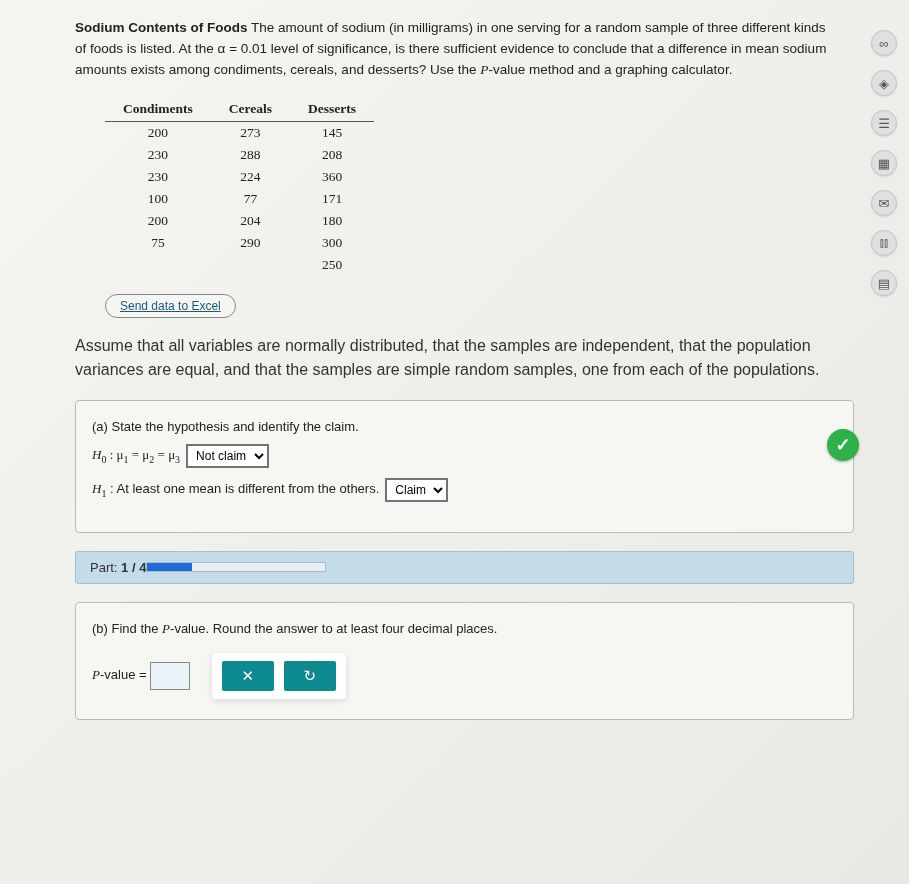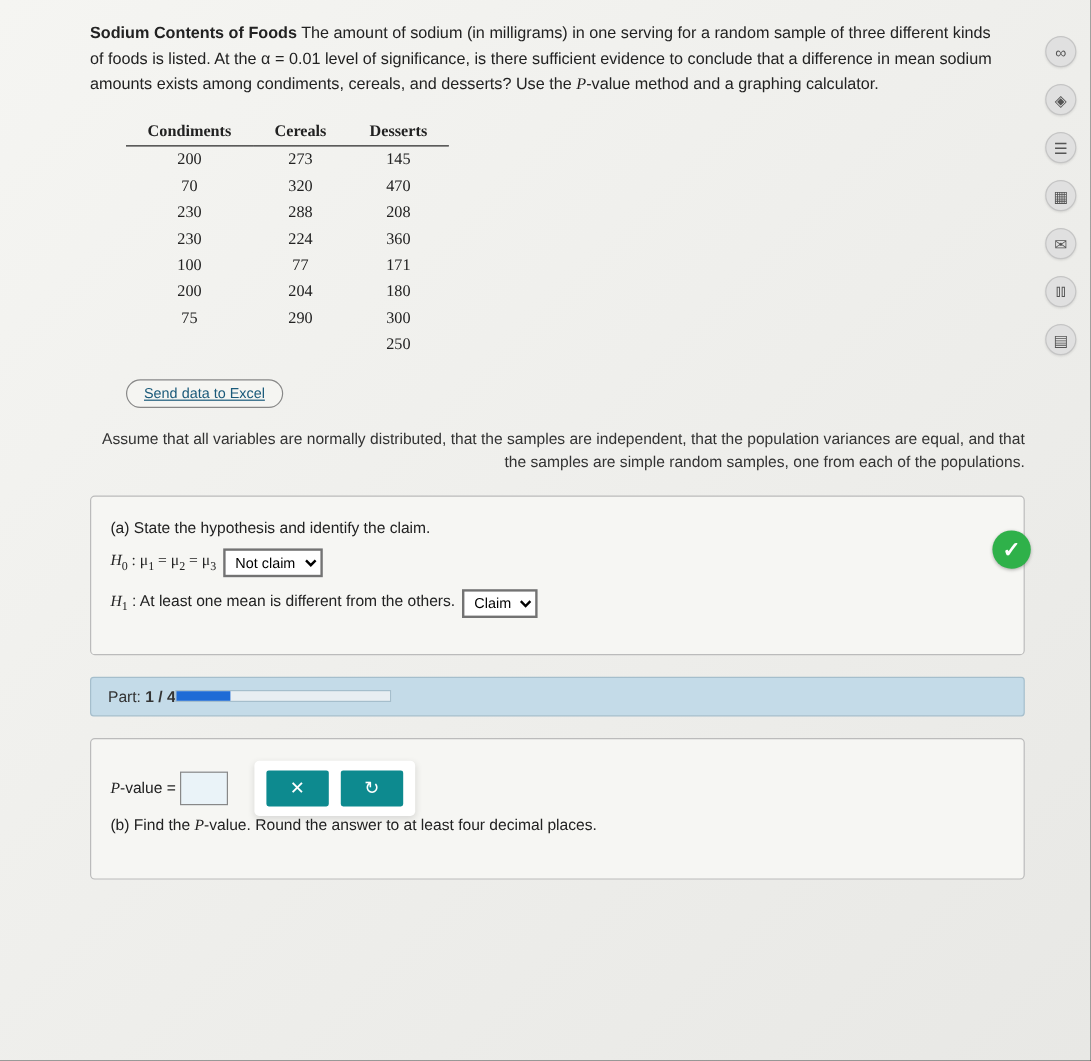--- a/index.html
+++ b/index.html
@@ -75,25 +75,24 @@
     padding: 4px 14px;
     font-size: 12px;
     color: #1a5a7a;
     background: #f5f5f2;
     margin-left: 30px;
     margin-bottom: 16px;
     cursor: pointer;
     text-decoration: underline;
   }
   .assume {
-    font-size: 13px;
+    font-size: 16px;
     color: #333;
     line-height: 1.5;
     margin-bottom: 18px;
-    text-align: right;
   }
   .part-block {
     border: 1px solid #bbb;
     border-radius: 4px;
     margin-bottom: 18px;
     background: #f6f6f3;
     position: relative;
   }
   .part-head {
     background: #b9ccc6;
@@ -218,25 +217,20 @@
           <th>Condiments</th>
           <th>Cereals</th>
           <th>Desserts</th>
         </tr>
       </thead>
     <tbody id="tbody">
         <tr>
           <td>200</td>
           <td>273</td>
           <td>145</td>
-        </tr>
-        <tr>
-          <td>70</td>
-          <td>320</td>
-          <td>470</td>
         </tr>
         <tr>
           <td>230</td>
           <td>288</td>
           <td>208</td>
         </tr>
         <tr>
           <td>230</td>
           <td>224</td>
           <td>360</td>
@@ -285,27 +279,27 @@
 
   <div class="progress-block">
     <span><span>Part: </span><b>1 / 4</b></span>
     <div class="prog-track">
       <div class="prog-fill"></div>
     </div>
   </div>
 
   <div class="part-block">
     <div class="part-body">
+      <div style="margin-bottom:16px">
+        <span>(b) Find the </span><span class="ital">P</span><span>-value. Round the answer to at least four decimal places.</span>
+      </div>
       <div>
         <span class="ital">P</span><span>-value = </span>
         <span class="input-box"></span>
         <span class="btn-row">
           <button class="act-btn">✕</button>
           <button class="act-btn">↻</button>
         </span>
       </div>
-      <div style="margin-bottom:16px">
-        <span>(b) Find the </span><span class="ital">P</span><span>-value. Round the answer to at least four decimal places.</span>
-      </div>
     </div>
   </div>
 
 </div>
 
 </body></html>

